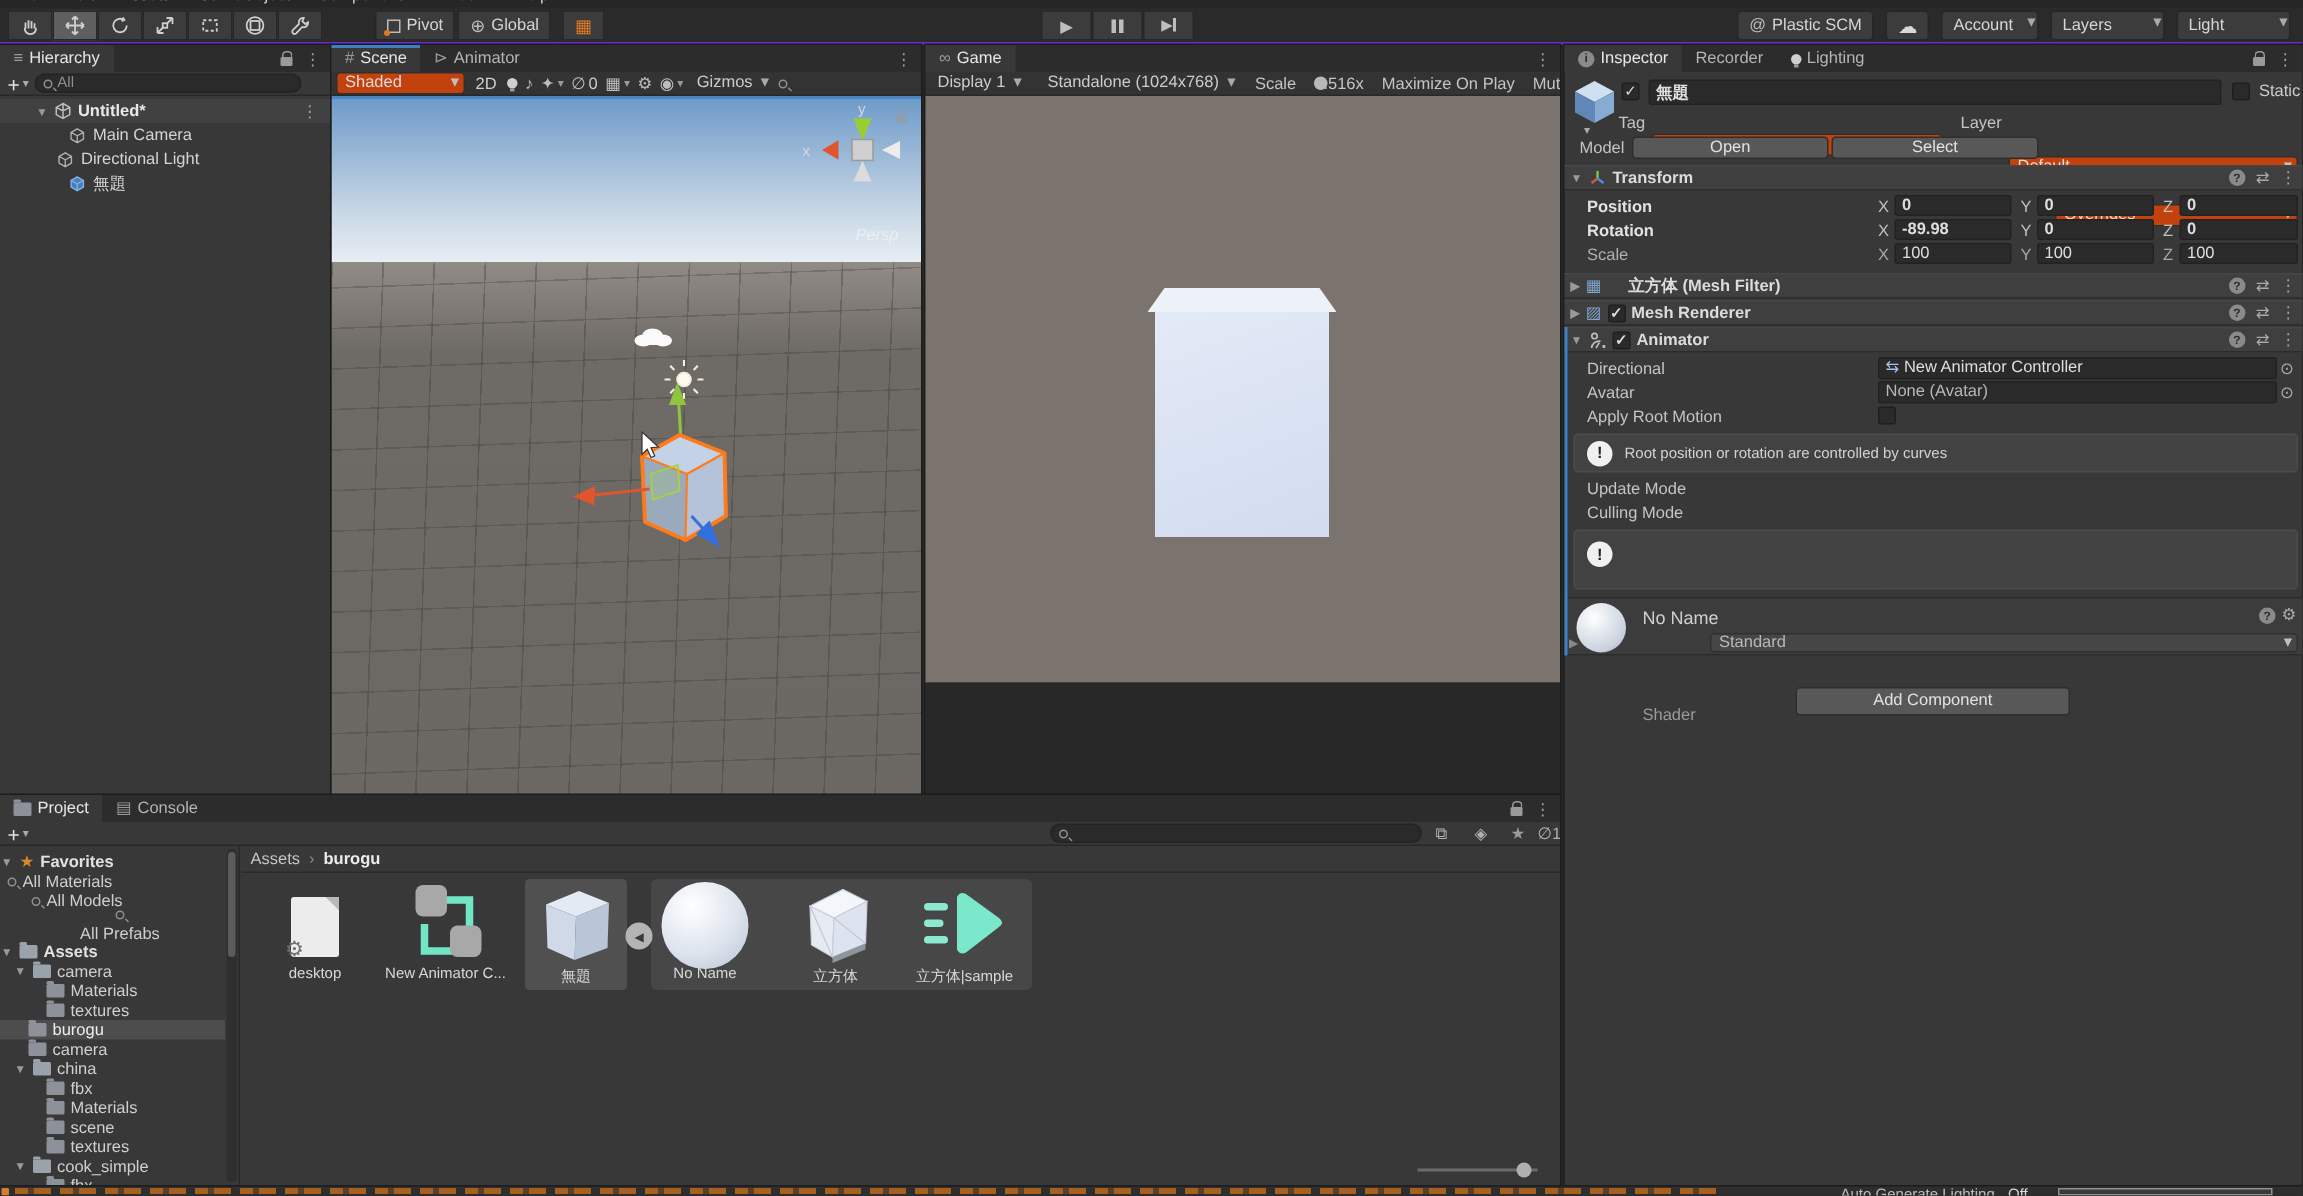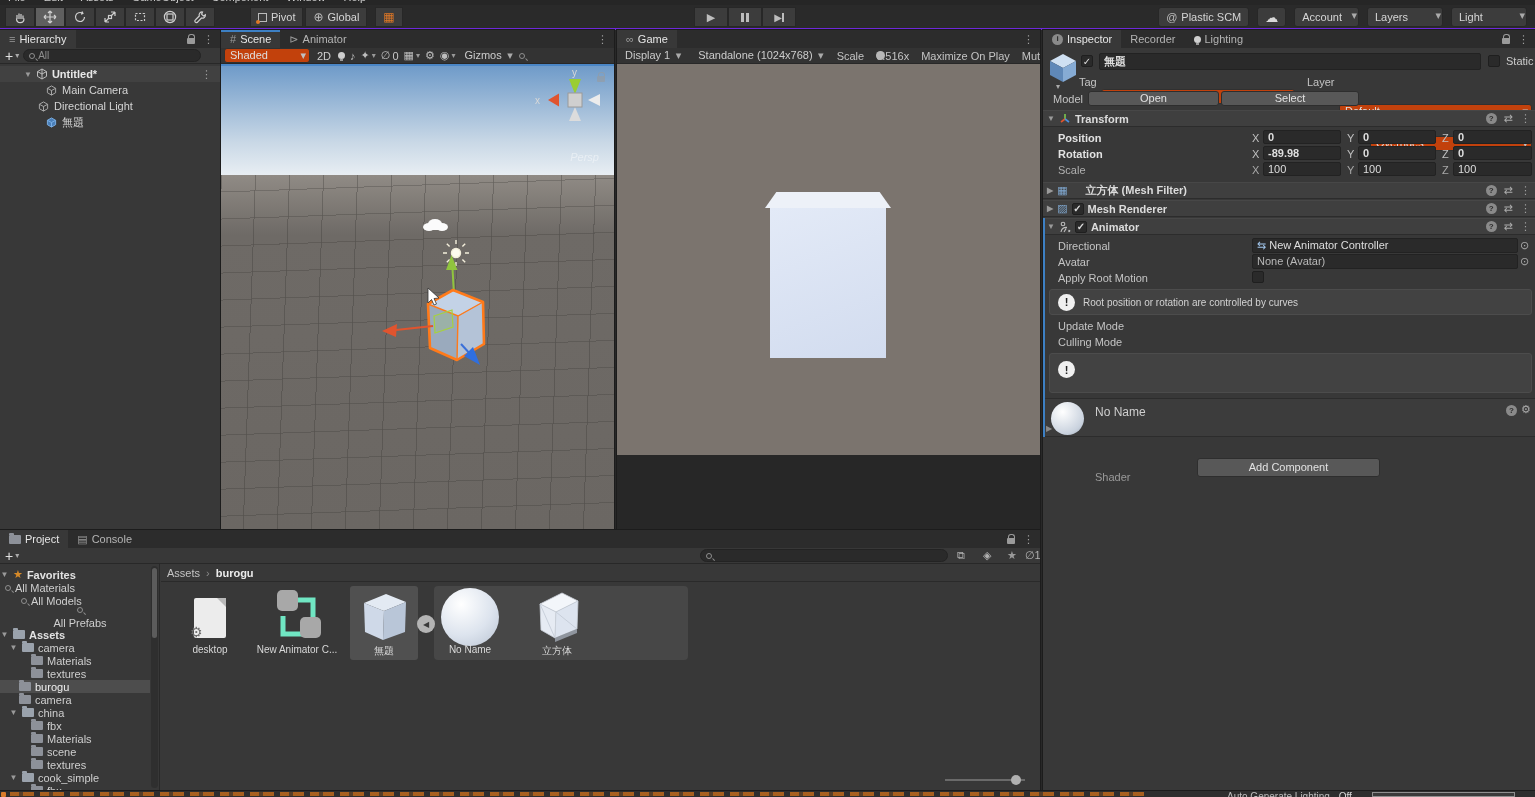--- a/index.html
+++ b/index.html
@@ -482,20 +482,21 @@
   </div>
 
   
   <div class="abs" style="left:0;top:368px;width:492px;height:39px;background:#3c3c3c;border-top:1px solid #2c2c2c;border-bottom:1px solid #2c2c2c;">
     <span class="abs" style="left:3px;top:25px;color:#8a8a8a;font-size:8px;">▶</span>
     <span class="abs" style="left:8px;top:3px;width:33px;height:33px;border-radius:50%;background:radial-gradient(circle at 35% 30%, #ffffff, #c9d2de 70%, #9aa4b2);"></span>
     <span class="abs" style="left:52px;top:6px;color:#cfcfcf;font-size:12px;">No Name</span>
     <span class="qi abs" style="left:463px;top:6px;">?</span>
     <span class="abs" style="left:478px;top:4px;color:#aaa;font-size:11px;">⚙</span>
     <span class="abs" style="left:52px;top:24px;color:#9a9a9a;margin-top:48px;">Shader</span>
+    <div class="dd abs" style="left:97px;top:23px;width:392px;height:13px;background:#464646;color:#b8b8b8;line-height:11px;">Standard</div>
   </div>
 
   <div class="btn abs" style="left:154px;top:428px;width:183px;height:19px;line-height:17px;">Add Component</div>
 </div>
 
 <div class="panel" style="left:0;top:530px;width:1040px;height:260px;overflow:hidden;">
   <div class="tabbar">
     <div class="tab active">
       <span class="folder"></span>
       <span>Project</span>
@@ -651,20 +652,29 @@
       <svg width="58" height="58" viewBox="0 0 58 58" style="position:absolute;left:16px;top:2px;">
         <polygon points="12,16 34,5 50,13 28,24" fill="#f3f6fa" stroke="#c9cfd8" stroke-width="0.8"></polygon>
         <polygon points="12,16 28,24 27,50 13,42" fill="#e6ebf3" stroke="#c9cfd8" stroke-width="0.8"></polygon>
         <polygon points="28,24 50,13 49,41 27,50" fill="#dde4ef" stroke="#c9cfd8" stroke-width="0.8"></polygon>
         <path d="M28 24 49 41M12 16 27 50" stroke="#c2c9d4" stroke-width="0.8" fill="none"></path>
         <polygon points="27,50 49,41 49,45 27,54" fill="#8f959e"></polygon>
       </svg>
       <span class="asset-label" style="top:58px;left:0;">立方体</span>
     </div>
 
+    <div class="abs" style="left:437px;top:22px;width:90px;height:120px;">
+      <svg width="58" height="58" viewBox="0 0 58 58" style="position:absolute;left:16px;top:2px;">
+        <rect x="2" y="14" width="16" height="5" rx="2.5" fill="#8ceacf"></rect>
+        <rect x="2" y="25" width="13" height="5" rx="2.5" fill="#8ceacf"></rect>
+        <rect x="2" y="36" width="16" height="5" rx="2.5" fill="#8ceacf"></rect>
+        <path d="M24 10 Q26 6 30 8 L52 24 Q56 27 52 30 L30 47 Q26 49 24 45 Z" fill="#7be8cc"></path>
+      </svg>
+      <span class="asset-label" style="top:58px;left:0;">立方体|sample</span>
+    </div>
 
     <span class="abs" style="left:784px;top:215px;width:80px;height:2px;background:#6a6a6a;">
       <i style="position:absolute;left:66px;top:-4px;width:10px;height:10px;border-radius:50%;background:#b0b0b0;"></i>
     </span>
   </div>
 </div>
 
 <div class="abs" style="left:0;top:790px;width:1535px;height:7px;background:#2e2e2e;border-top:1px solid #1c1c1c;overflow:hidden;">
   <span style="position:absolute;left:1px;top:1px;width:5px;height:5px;background:#d97c2b;border-radius:1px;"></span>
   <span style="position:absolute;left:10px;top:1px;width:1140px;height:4px;opacity:.9;background:repeating-linear-gradient(90deg,#b5651d 0 9px,rgba(181,101,29,.35) 9px 13px,#b5651d 13px 24px,transparent 24px 30px);"></span>

